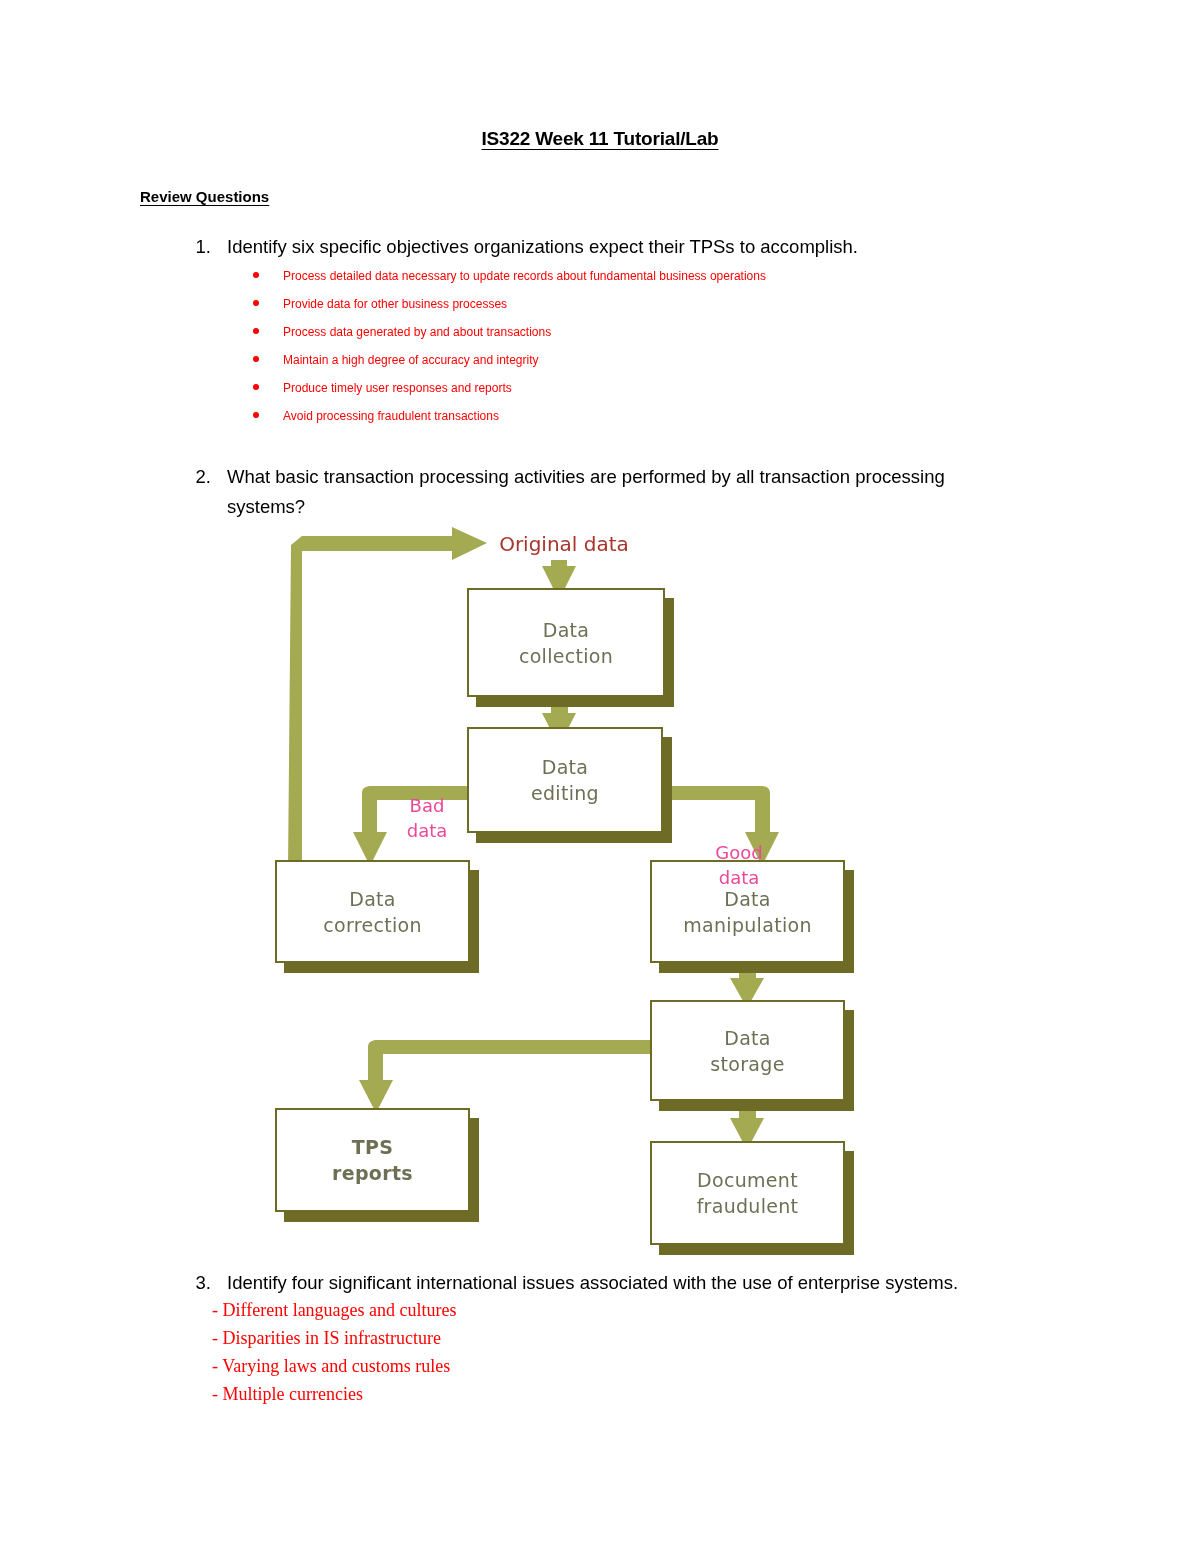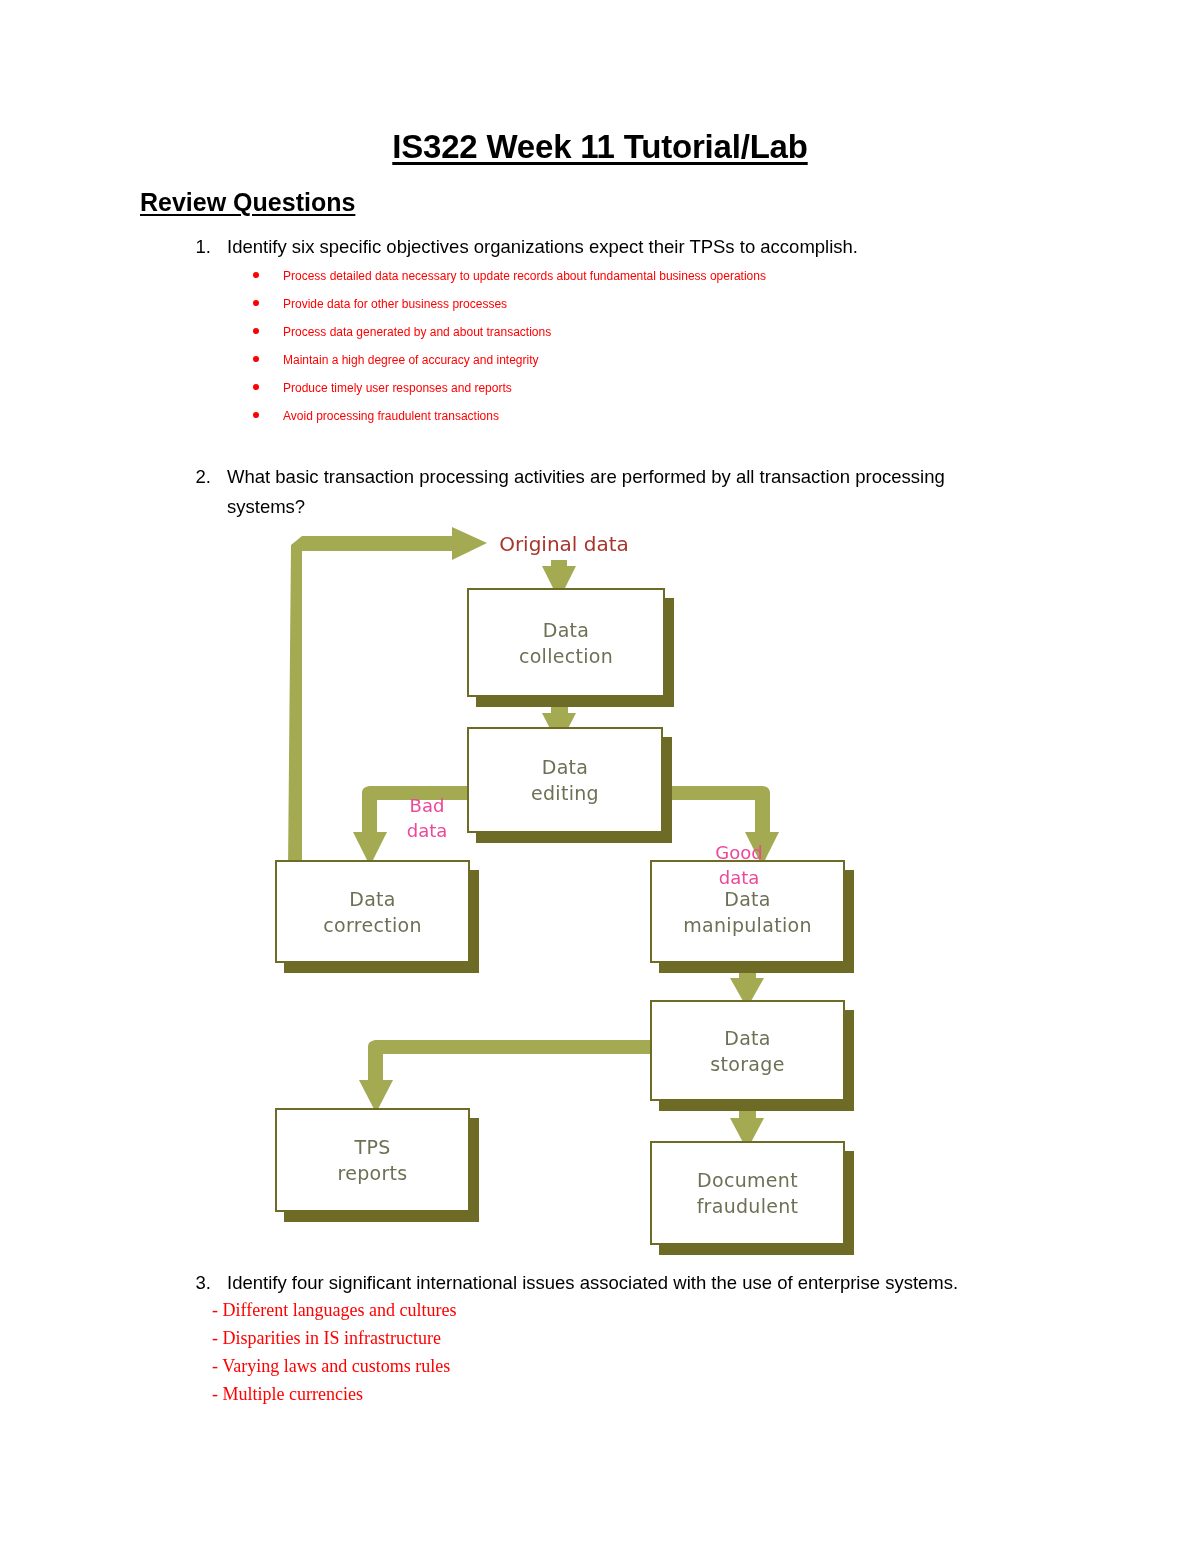--- a/index.html
+++ b/index.html
@@ -22,31 +22,31 @@
     background: #ffffff;
   }
 
   
   .doc-title {
     position: absolute;
     left: 0;
     top: 128px;
     width: 1200px;
     text-align: center;
-    font-size: 33px;
+    font-size: 19px;
     font-weight: bold;
     letter-spacing: -0.2px;
     text-decoration: underline;
     text-underline-offset: 4px;
   }
   .section-heading {
     position: absolute;
     left: 140px;
     top: 188px;
-    font-size: 25px;
+    font-size: 15px;
     font-weight: bold;
     text-decoration: underline;
     text-underline-offset: 3px;
   }
 
   
   .q {
     position: absolute;
     font-size: 18.5px;
     line-height: 30px;
@@ -285,21 +285,21 @@
       </div>
     </div>
 
     <div class="fc-box" style="left:650px; top:1000px; width:195px; height:101px;">
       <div>
         <span>Data</span><br>
         <span>storage</span>
       </div>
     </div>
 
-    <div class="fc-box" style="left:275px; top:1108px; width:195px; height:104px;">
+    <div class="fc-box" style="left:275px; top:1108px; width:195px; height:104px;font-weight:bold;">
       <div>
         <span>TPS</span><br>
         <span>reports</span>
       </div>
     </div>
 
     <div class="fc-box" style="left:650px; top:1141px; width:195px; height:104px;">
       <div>
         <span>Document</span><br>
         <span>fraudulent</span>

